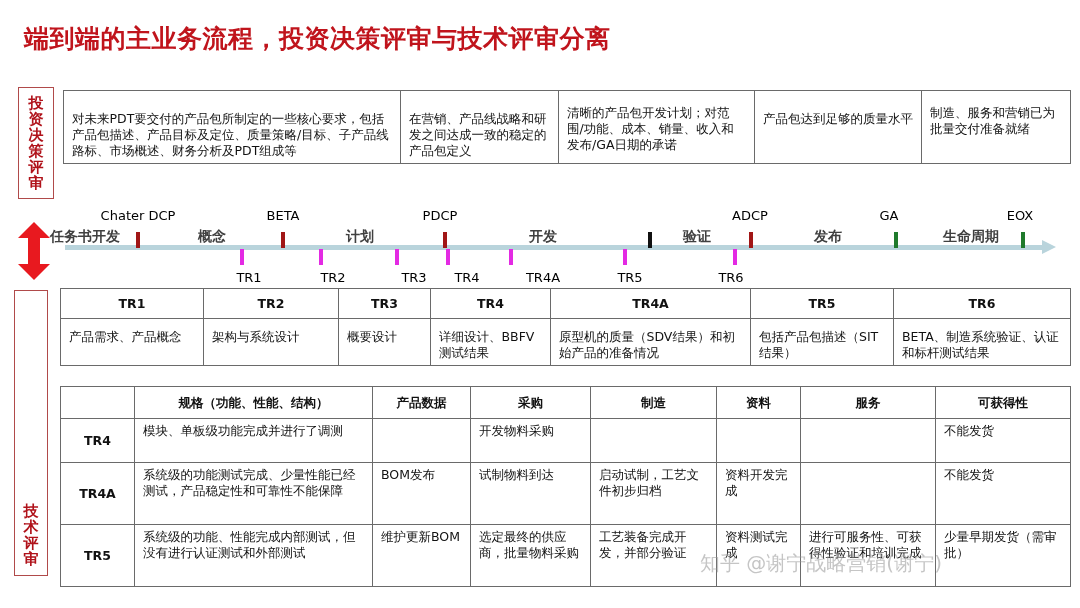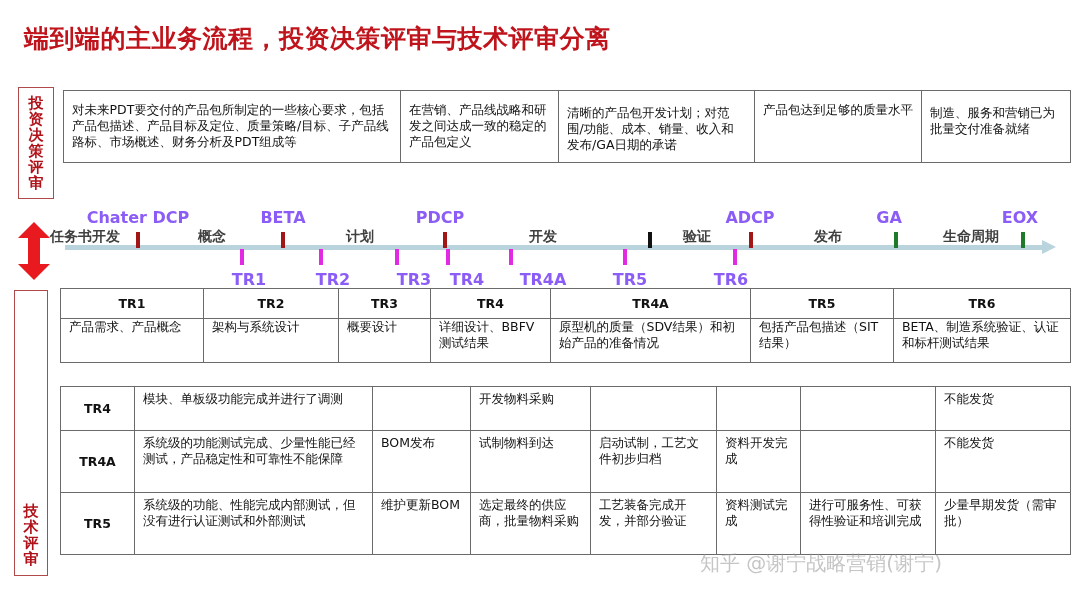--- a/index.html
+++ b/index.html
@@ -21,46 +21,46 @@
   #side-tech { left: 14px; top: 290px; width: 34px; height: 286px; justify-content: flex-end; padding-bottom: 8px; }
 
   .double-arrow { position: absolute; left: 18px; top: 222px; width: 32px; height: 58px; }
 
   table { border-collapse: collapse; position: absolute; table-layout: fixed; }
   td, th { border: 1.5px solid #6a6a6a; font-size: 12.5px; line-height: 16px; vertical-align: top; text-align: left; padding: 4px 8px; }
   th { font-weight: bold; text-align: center; vertical-align: middle; padding: 5px 4px; font-size: 12.5px; }
 
   #dcp-table { left: 63px; top: 90px; width: 1007px; }
   #dcp-table th { height: 28px; }
-  #dcp-table td { height: 72px; padding-top: 11px; }
+  #dcp-table td { height: 72px; padding-top: 20px; }
 
   #tr-table { left: 60px; top: 288px; width: 1010px; }
   #tr-table th { height: 30px; }
-  #tr-table td { height: 44px; padding-top: 0; }
+  #tr-table td { height: 44px; padding-top: 10px; }
 
   #matrix-table { left: 60px; top: 386px; width: 1010px; }
   #matrix-table th { height: 32px; }
   #matrix-table td.rowhead { font-weight: bold; text-align: center; vertical-align: middle; }
   #matrix-table tr.r1 td { height: 44px; }
   #matrix-table tr.r2 td { height: 62px; }
   #matrix-table tr.r3 td { height: 62px; }
 
   
   .timeline { position: absolute; left: 0; top: 200px; width: 1080px; height: 90px; }
   .tl-line { position: absolute; left: 65px; top: 45px; width: 980px; height: 5px; background: #b9d4dc; }
   .tl-head { position: absolute; left: 1042px; top: 40px; width: 0; height: 0;
     border-top: 7.5px solid transparent; border-bottom: 7.5px solid transparent; border-left: 14px solid #b9d4dc; }
   .tick { position: absolute; width: 4px; height: 16px; }
   .tick.up { top: 32px; }
   .tick.down { top: 49px; }
   .tick.dark-red { background: #a11616; }
   .tick.magenta { background: #e32ae3; }
   .tick.black { background: #111; }
   .tick.green { background: #1f7a2c; }
-  .tl-label { position: absolute; font-weight: bold; font-size: 16px; white-space: nowrap; transform: translateX(-50%); color: #8b5cf6; }
+  .tl-label { position: absolute; font-weight: normal; font-size: 13px; white-space: nowrap; transform: translateX(-50%); color: #000000; }
   .tl-label.top { top: 8px; }
   .tl-label.bottom { top: 70px; }
   .tl-phase { position: absolute; top: 28px; font-size: 14px; font-weight: bold; white-space: nowrap; transform: translateX(-50%); color: #404040; }
 
   .watermark { position: absolute; color: rgba(160,160,160,0.35); font-size: 26px; white-space: nowrap; pointer-events: none; }
   #wm-bottom { left: 700px; top: 550px; font-size: 20px; color: rgba(150,150,150,0.55); }
 </style>
 </head>
 <body>
 
@@ -186,20 +186,30 @@
     <col style="width:74px">
       <col style="width:238px">
       <col style="width:98px">
       <col style="width:120px">
       <col style="width:126px">
       <col style="width:84px">
       <col style="width:135px">
       <col style="width:135px">
   </colgroup>
   <tbody>
+      <tr>
+    <th></th>
+    <th>规格（功能、性能、结构）</th>
+    <th>产品数据</th>
+    <th>采购</th>
+    <th>制造</th>
+    <th>资料</th>
+    <th>服务</th>
+    <th>可获得性</th>
+  </tr>
   <tr class="r1">
     <td class="rowhead">TR4</td>
     <td>模块、单板级功能完成并进行了调测</td>
     <td></td>
     <td>开发物料采购</td>
     <td></td>
     <td></td>
     <td></td>
     <td>不能发货</td>
   </tr>

